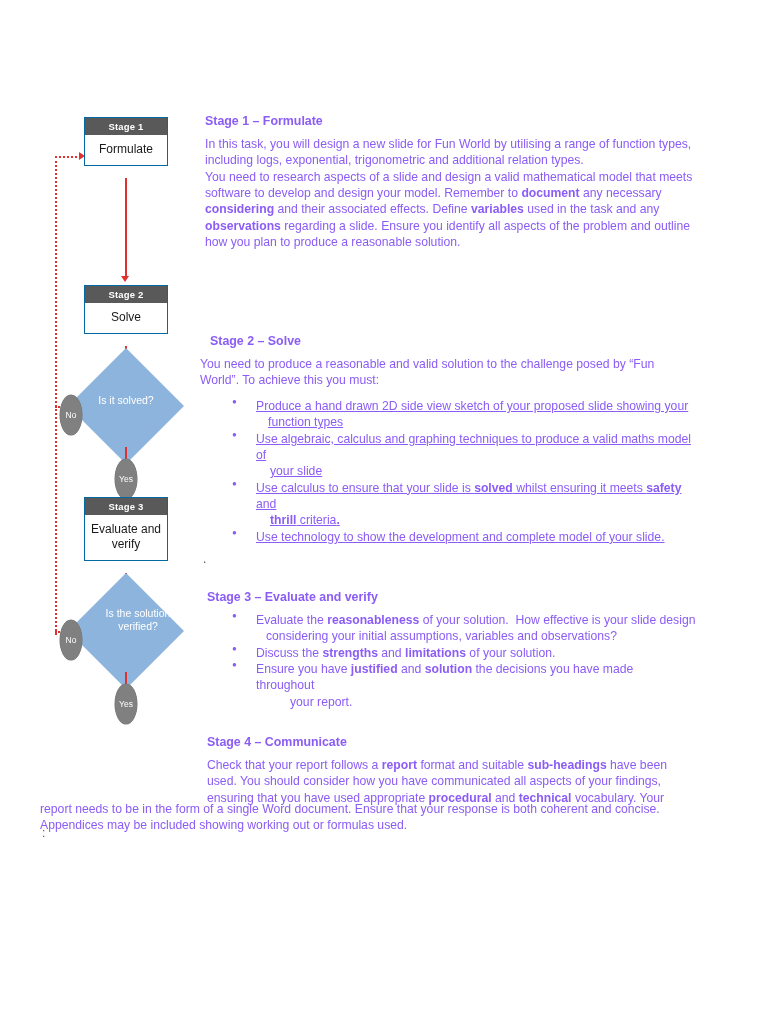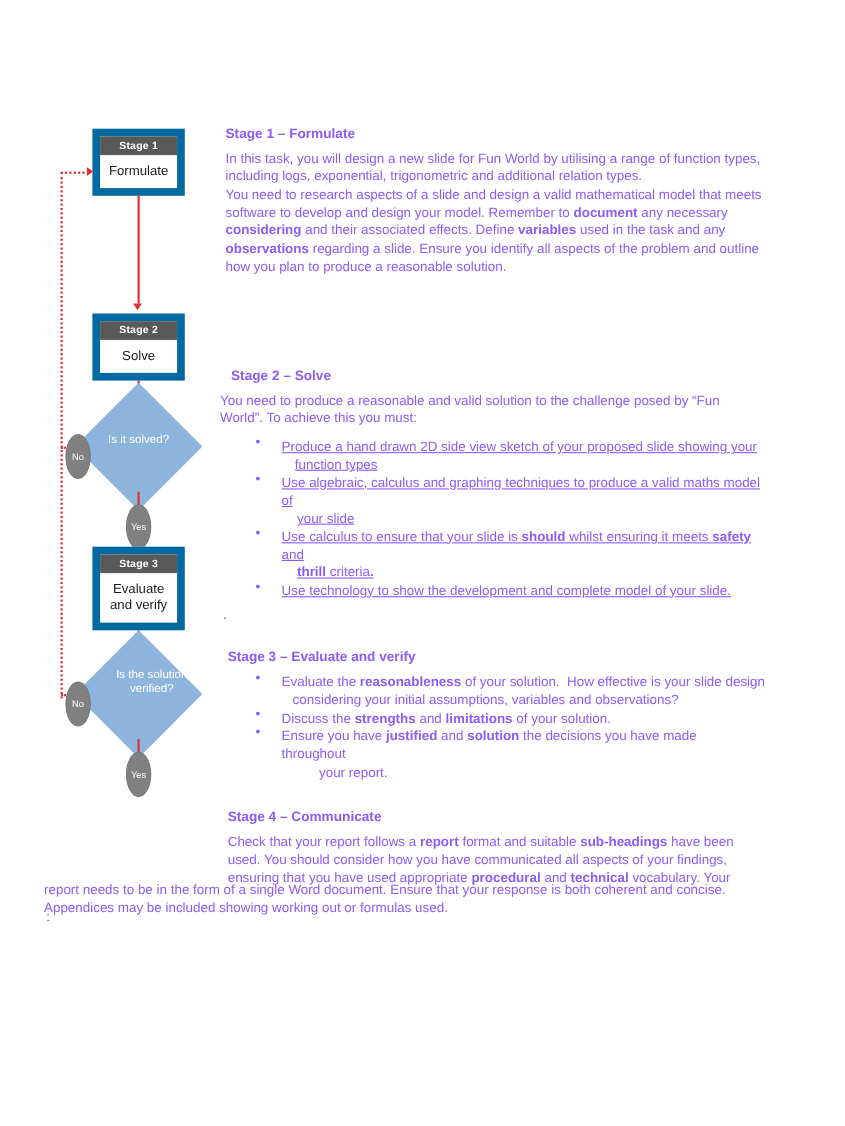--- a/index.html
+++ b/index.html
@@ -28,21 +28,21 @@
     left: 0;
     top: 0;
     width: 200px;
     height: 820px;
   }
 
   .stage-box {
     position: absolute;
     width: 84px;
     background: #ffffff;
-    border: 7px solid #0369a1;
+    border: 1px solid #0369a1;
     box-sizing: border-box;
   }
   .stage-box .hdr {
     background: #595959;
     color: #ffffff;
     font-size: 9.5px;
     font-weight: bold;
     text-align: center;
     padding: 3px 0 3px;
     letter-spacing: .2px;
@@ -249,21 +249,21 @@
     <li>
       <div>Produce a hand drawn 2D side view sketch of your proposed slide showing your</div>
       <div style="padding-left:12px;">function types</div>
     </li>
     <li>
       <div>Use algebraic, calculus and graphing techniques to produce a valid maths model</div>
       <div>of</div>
       <div style="padding-left:14px;">your slide</div>
     </li>
     <li>
-      <div>Use calculus to ensure that your slide is <b>should</b> whilst ensuring it meets <b>safety</b></div>
+      <div>Use calculus to ensure that your slide is <b>solved</b> whilst ensuring it meets <b>safety</b></div>
       <div>and</div>
       <div style="padding-left:14px;"><b>thrill</b> criteria<b>.</b></div>
     </li>
     <li>
       <div>Use technology to show the development and complete model of your slide.</div>
     </li>
   </ul>
 
   <div class="stray" style="left:203px; top:552px;">.</div>
 

